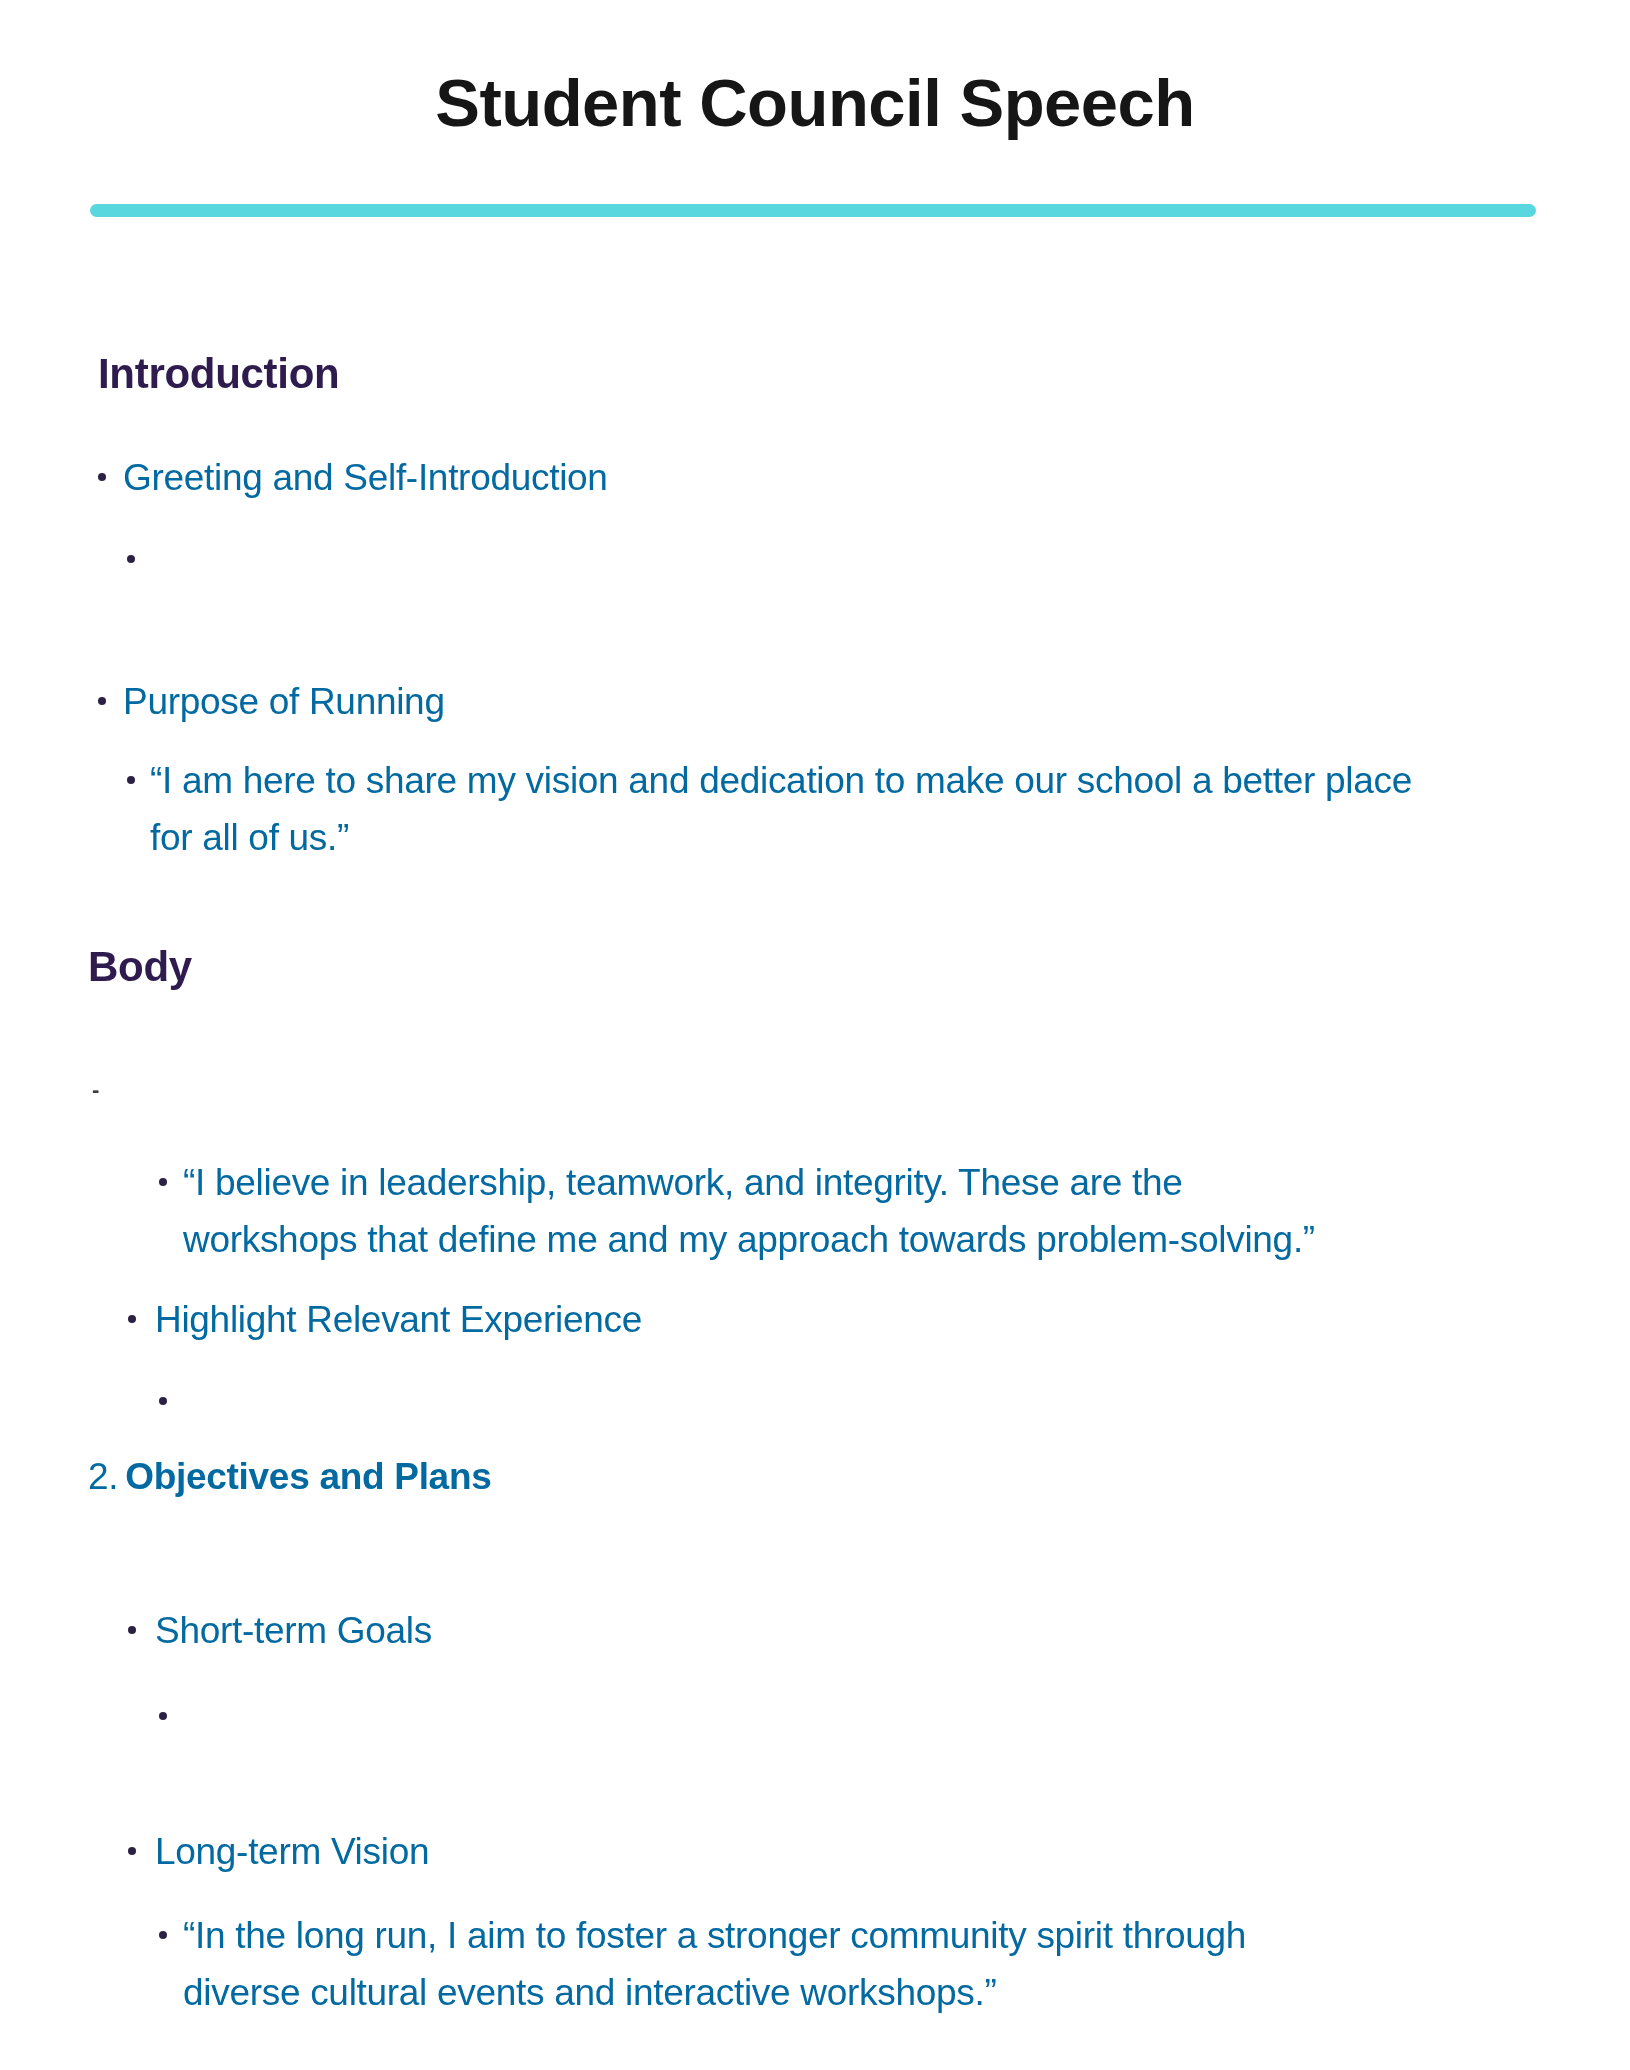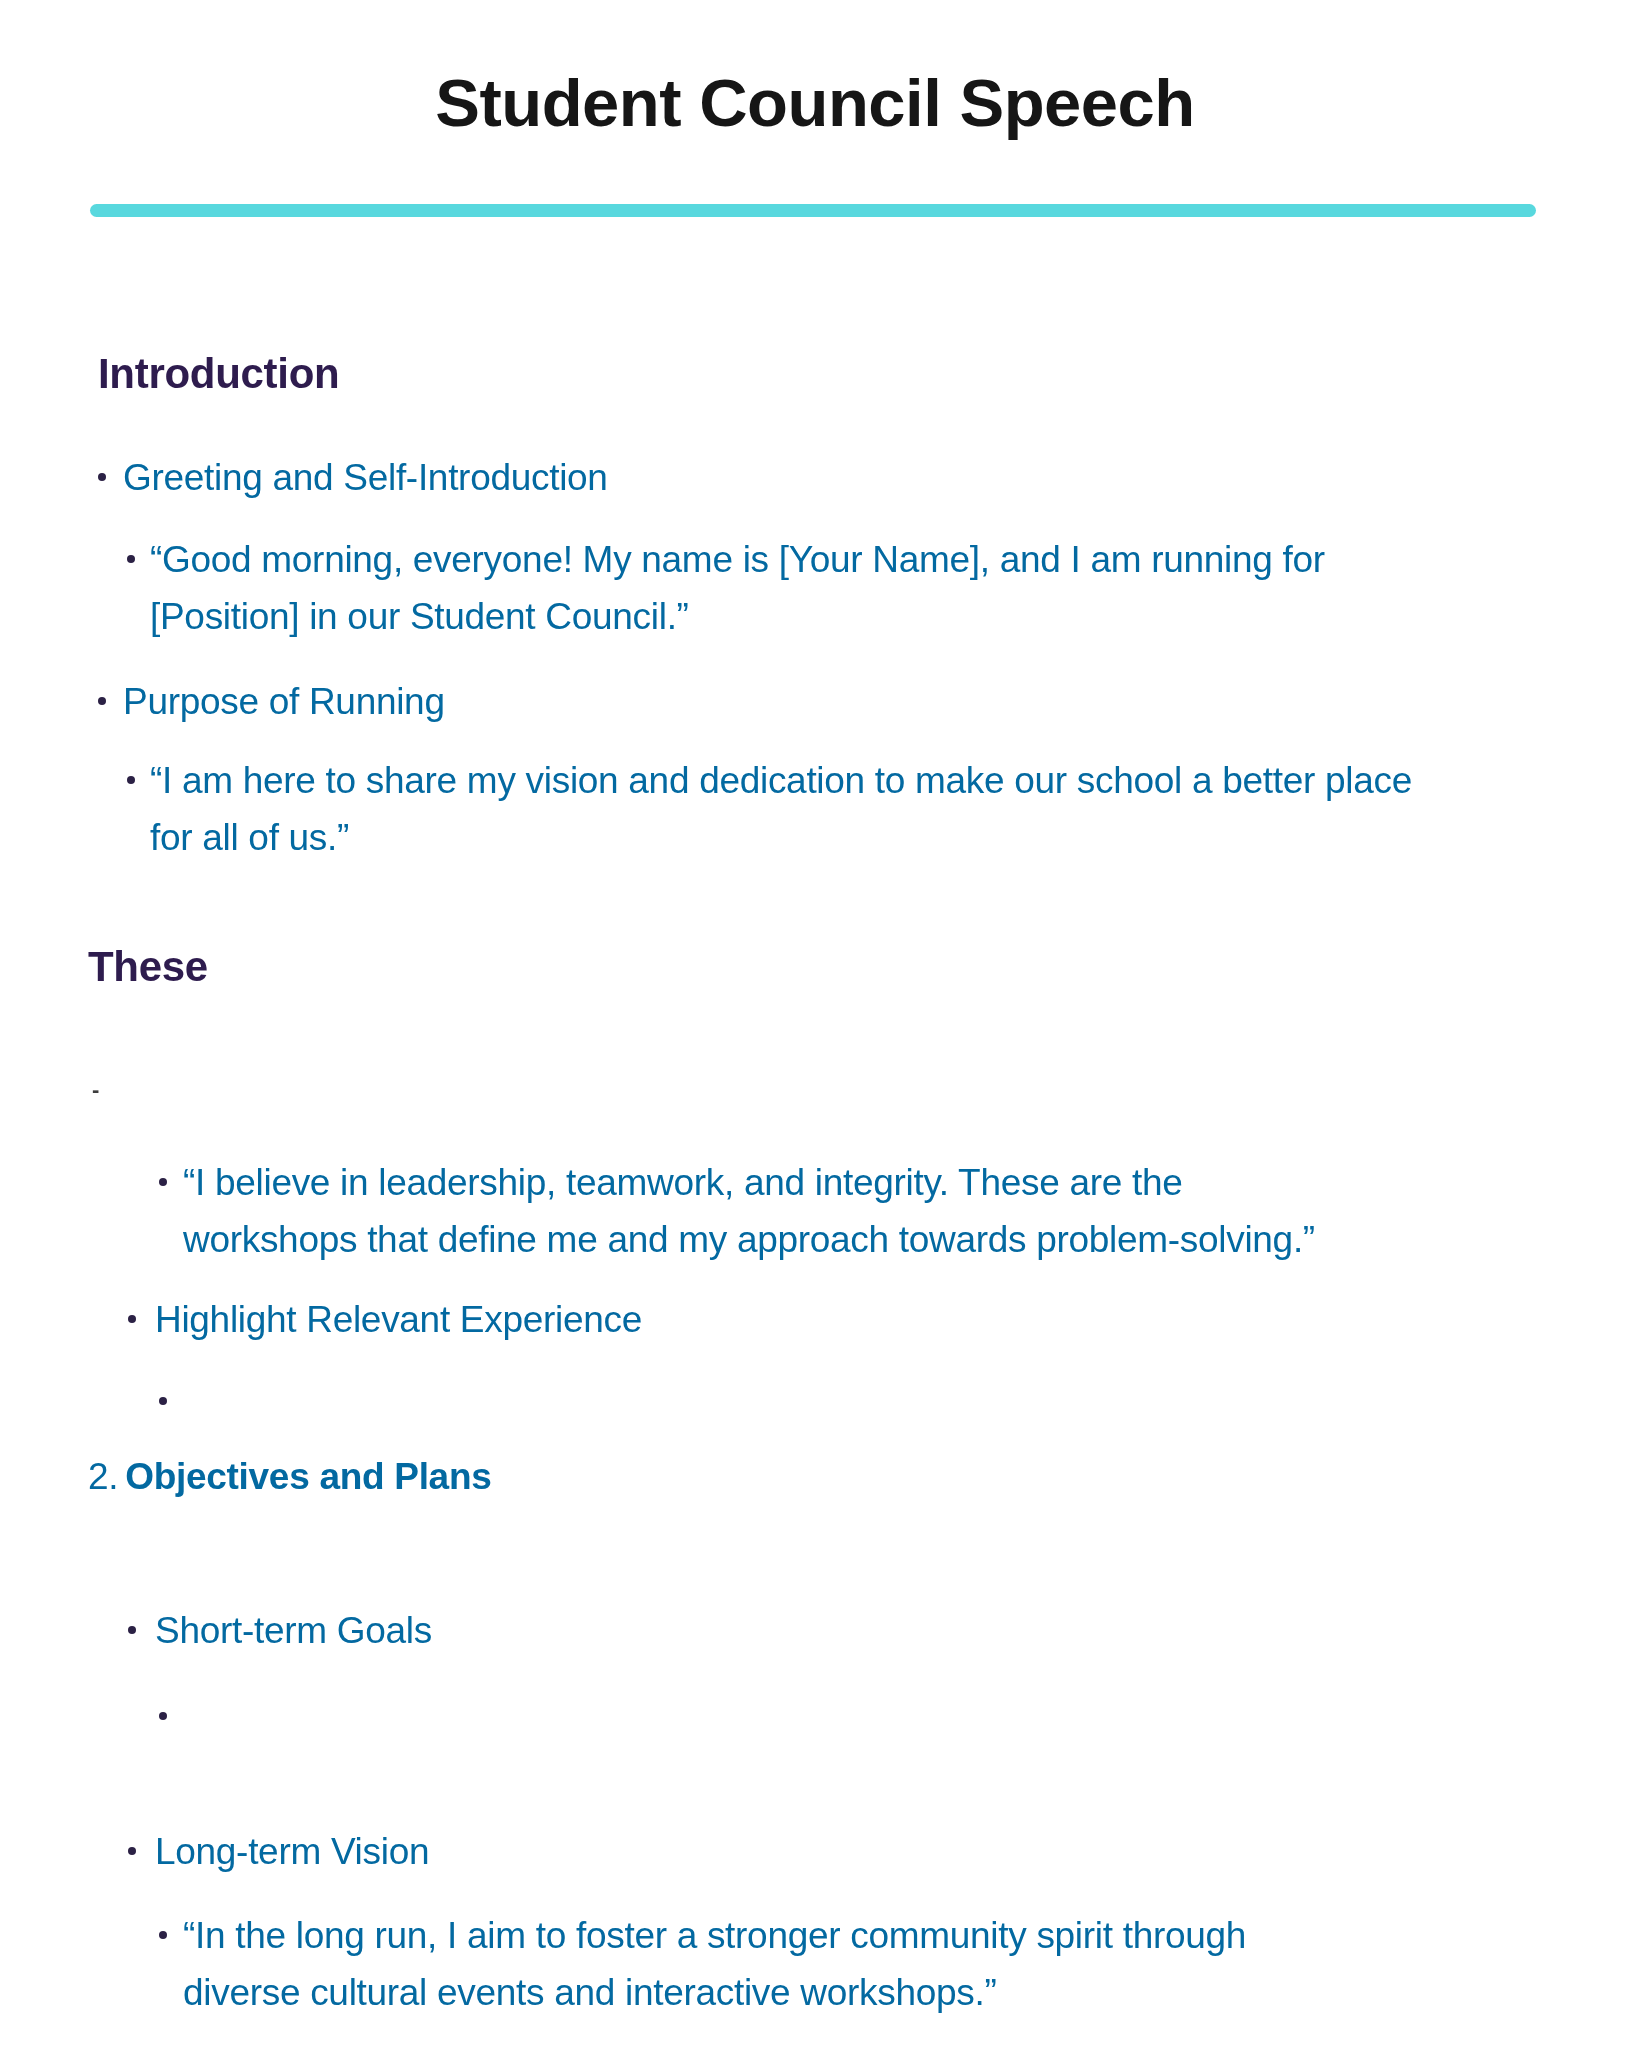--- a/index.html
+++ b/index.html
@@ -104,34 +104,33 @@
 
   <h2 class="abs h2 h2-intro">Introduction</h2>
 
   <div class="row lvl1" style="top:449px">
     <span class="dot"></span>
     <span>Greeting and Self-Introduction</span>
   </div>
 
   <div class="row q2" style="top:531px">
     <span class="dot"></span>
-    <span>“Good morning, everyone! My name is [Your Name], and I am running for [Position] in our Student Council.”</span>
   </div>
 
   <div class="row lvl1" style="top:673px">
     <span class="dot"></span>
     <span>Purpose of Running</span>
   </div>
 
   <div class="row q2" style="top:752px">
     <span class="dot"></span>
     <span>“I am here to share my vision and dedication to make our school a better place for all of us.”</span>
   </div>
 
-  <h2 class="abs h2 h2-body">These</h2>
+  <h2 class="abs h2 h2-body">Body</h2>
 
   <div class="abs stray-mark">-</div>
 
   <div class="row q3" style="top:1154px">
     <span class="dot"></span>
     <span>“I believe in leadership, teamwork, and integrity. These are the workshops that define me and my approach towards problem-solving.”</span>
   </div>
 
   <div class="row lvl2b" style="top:1291px">
     <span class="dot"></span>

